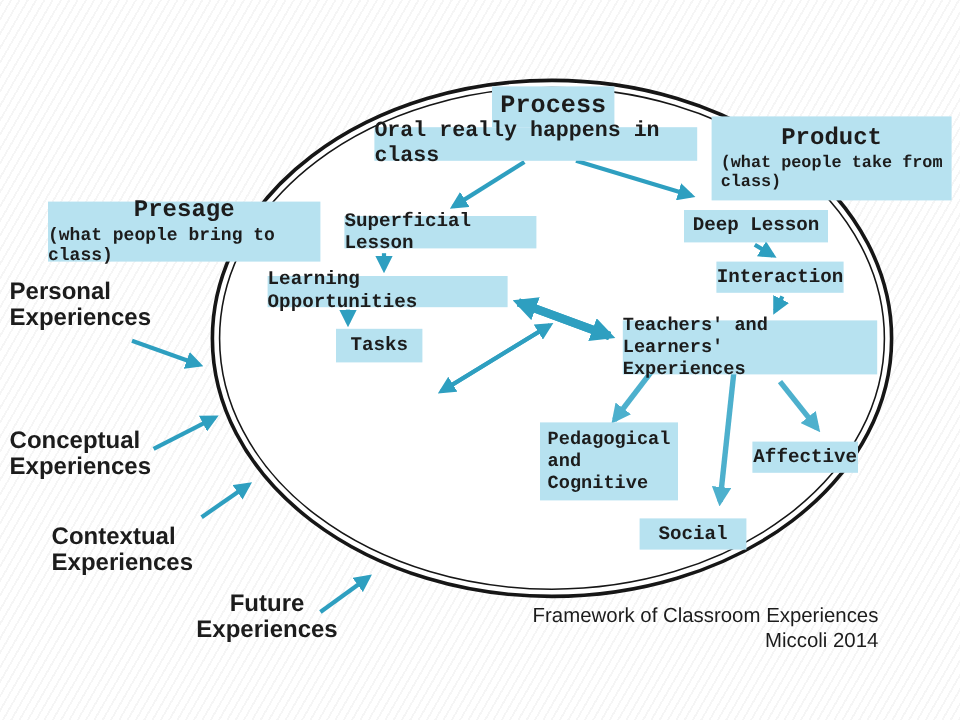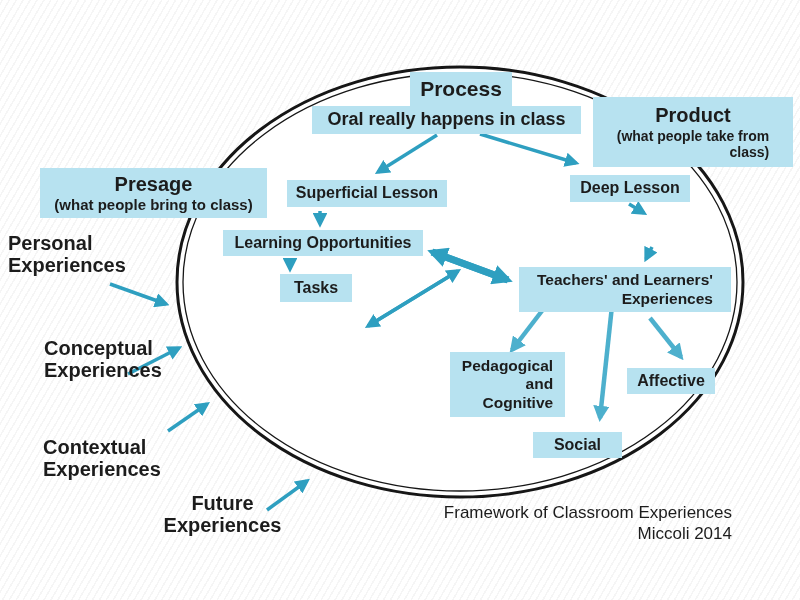--- a/index.html
+++ b/index.html
@@ -10,21 +10,21 @@
       rgba(130,130,130,0.08) 0px, rgba(130,130,130,0.08) 1.5px,
       transparent 1.5px, transparent 6px);
     font-family:"Liberation Sans", sans-serif;
     color:#1c1c1c;
   }
   .layer{position:absolute;left:0;top:0;}
   .box{
     position:absolute;
     background:#b7e2f0;
     display:flex;flex-direction:column;align-items:center;justify-content:center;
-    text-align:right;font-weight:bold;white-space:pre-line;line-height:1.18;
+    text-align:left;font-weight:bold;white-space:pre-line;line-height:1.18;font-family:Liberation Mono, monospace;
   }
   .plain{
     position:absolute;font-weight:bold;white-space:pre-line;line-height:1.12;
     font-size:20px;
   }
   .title-lg{font-size:20px;}
   .sub{font-size:14px;line-height:1.15;}
   .caption{
     position:absolute;left:400px;top:503px;width:332px;text-align:right;
     font-weight:normal;font-size:17px;line-height:1.22;white-space:pre-line;
@@ -102,20 +102,23 @@
   </div>
 
   <div class="box" style="left:570px;top:175px;width:120px;height:27px;font-size:16px;">
     <span>Deep Lesson</span>
   </div>
 
   <div class="box" style="left:223px;top:230px;width:200px;height:26px;font-size:16px;">
     <span>Learning Opportunities</span>
   </div>
 
+  <div class="box" style="left:597px;top:218px;width:106px;height:26px;font-size:16px;">
+    <span>Interaction</span>
+  </div>
 
   <div class="box" style="left:280px;top:274px;width:72px;height:28px;font-size:16px;">
     <span>Tasks</span>
   </div>
 
   <div class="box" style="left:519px;top:267px;width:212px;height:45px;font-size:15.5px;">
     <span>Teachers' and Learners'
 Experiences</span>
   </div>
 
@@ -130,21 +133,21 @@
     <span>Affective</span>
   </div>
 
   <div class="box" style="left:533px;top:432px;width:89px;height:26px;font-size:16px;">
     <span>Social</span>
   </div>
 
   <div class="plain" style="left:8px;top:232px;">Personal
 Experiences</div>
 
-  <div class="plain" style="left:8px;top:337px;margin-left:36px;">Conceptual
+  <div class="plain" style="left:8px;top:356px;">Conceptual
 Experiences</div>
 
   <div class="plain" style="left:43px;top:436px;">Contextual
 Experiences</div>
 
   <div class="plain" style="left:155px;top:492px;width:135px;text-align:center;">Future
 Experiences</div>
 
   <div class="caption">Framework of Classroom Experiences
 Miccoli 2014</div>

